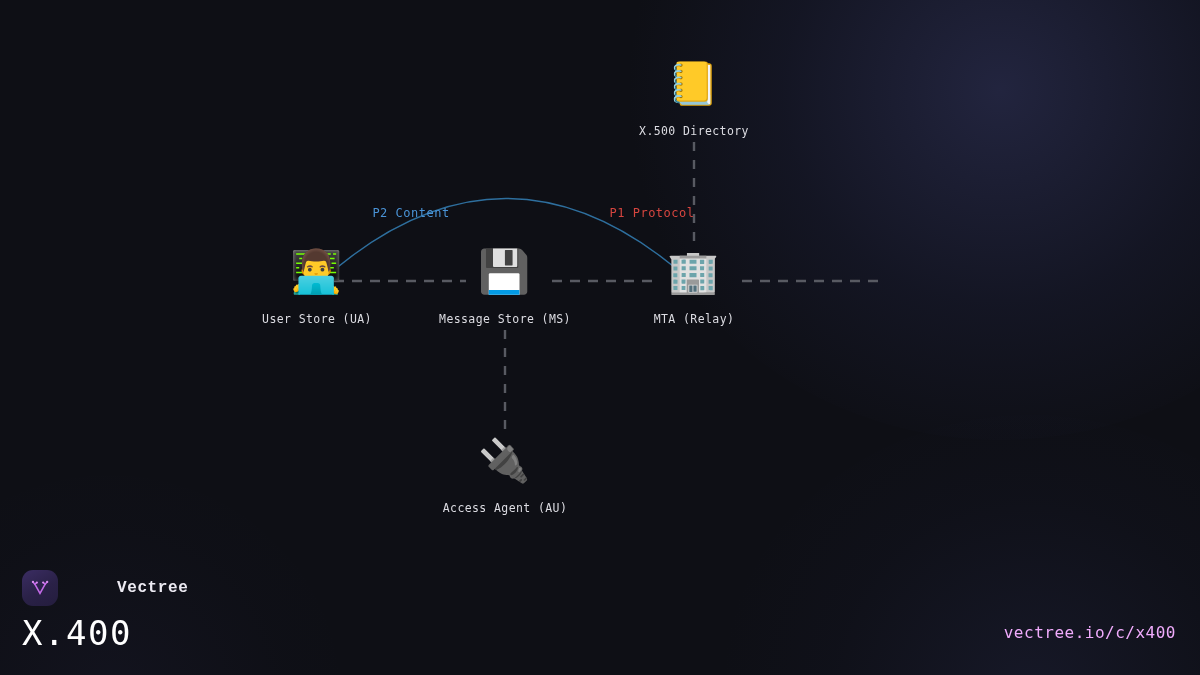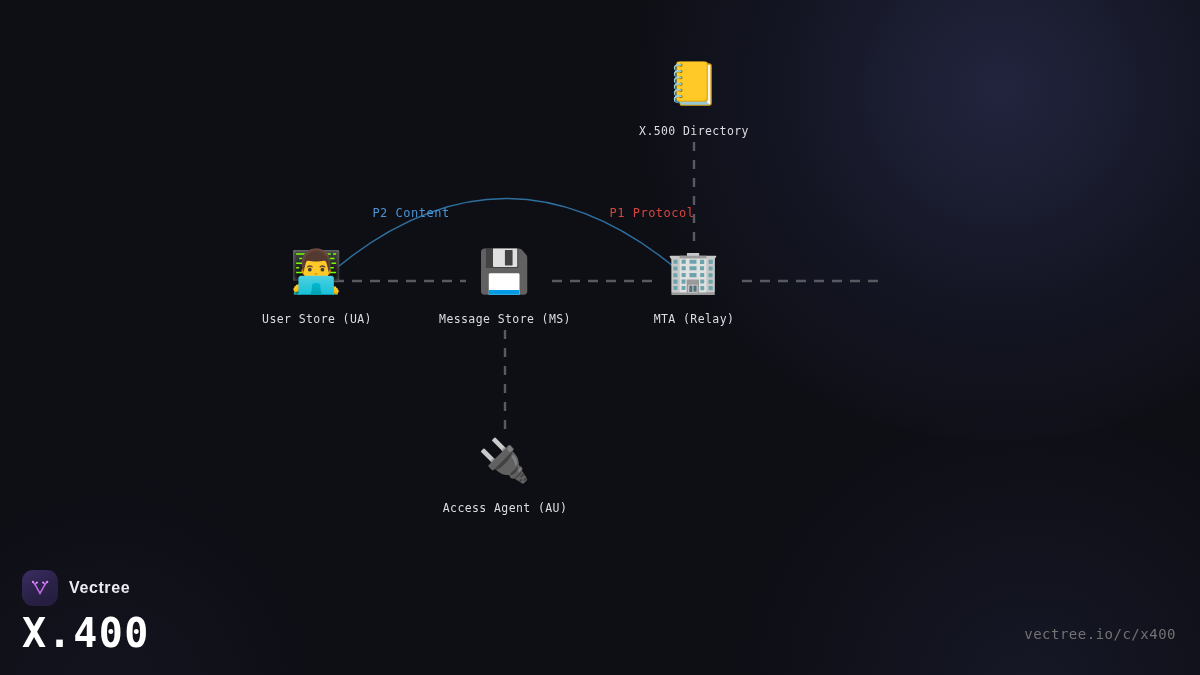--- a/index.html
+++ b/index.html
@@ -108,37 +108,38 @@
     display: flex;
     align-items: center;
     justify-content: center;
     flex: none;
   }
   #brand-name {
     font-size: 16px;
     font-weight: bold;
     color: #eceaf2;
     letter-spacing: 0.6px;
-    font-family: Liberation Sans, sans-serif;
+    font-family: Liberation Mono, monospace;
+    margin-left: 48px;
   }
   #brand-title {
     margin-top: 7px;
-    font-size: 40px;
-    font-weight: bold;
+    font-size: 34px;
+    font-weight: normal;
     color: #ffffff;
     letter-spacing: 1.5px;
     font-family: "DejaVu Sans Mono", "Liberation Mono", monospace;
     line-height: 40px;
   }
   #site-url {
     position: absolute;
     right: 24px;
     bottom: 33px;
-    font-size: 14px;
-    color: #737373;
+    font-size: 16px;
+    color: #f0abfc;
     letter-spacing: 0.5px;
     font-family: "DejaVu Sans Mono", "Liberation Mono", monospace;
   }
 </style>
 </head>
 <body>
 
 <div id="stage">
 
   <div id="glow-tr"></div>

